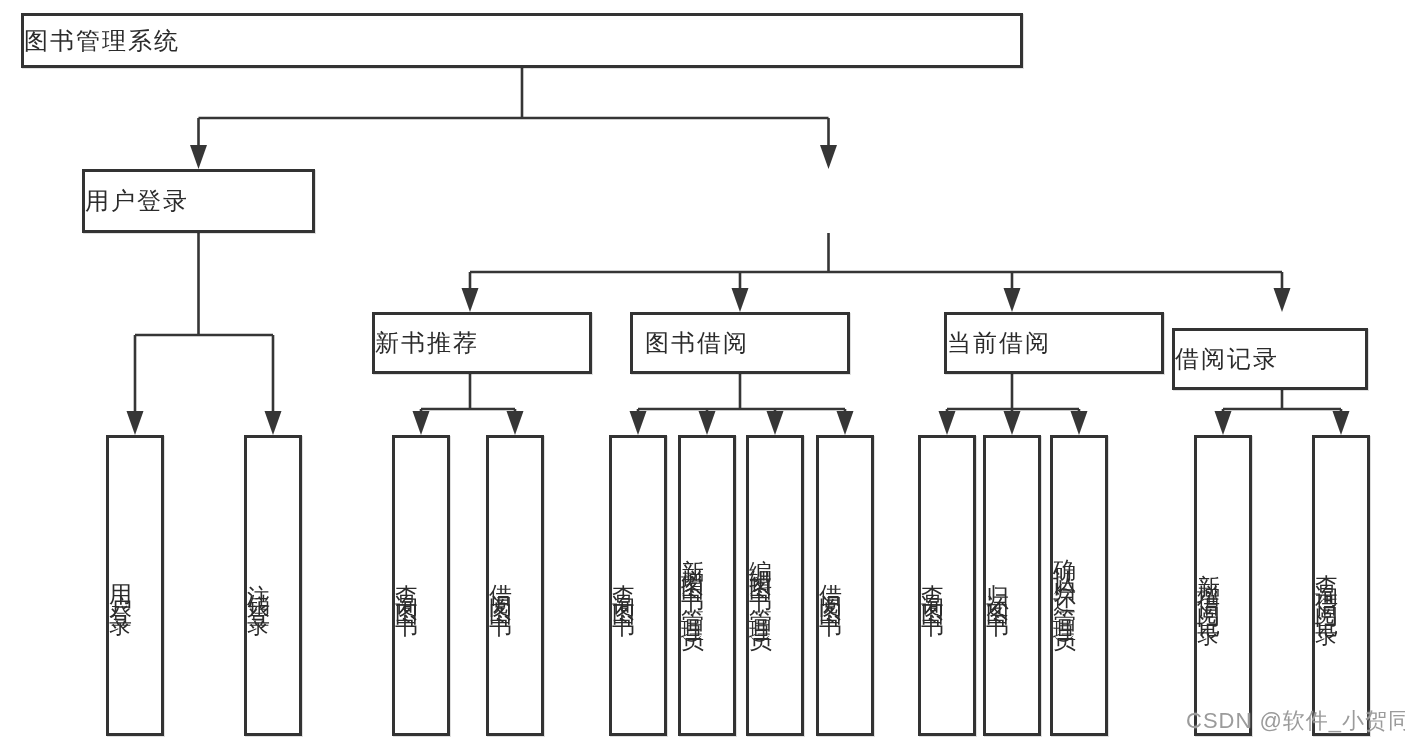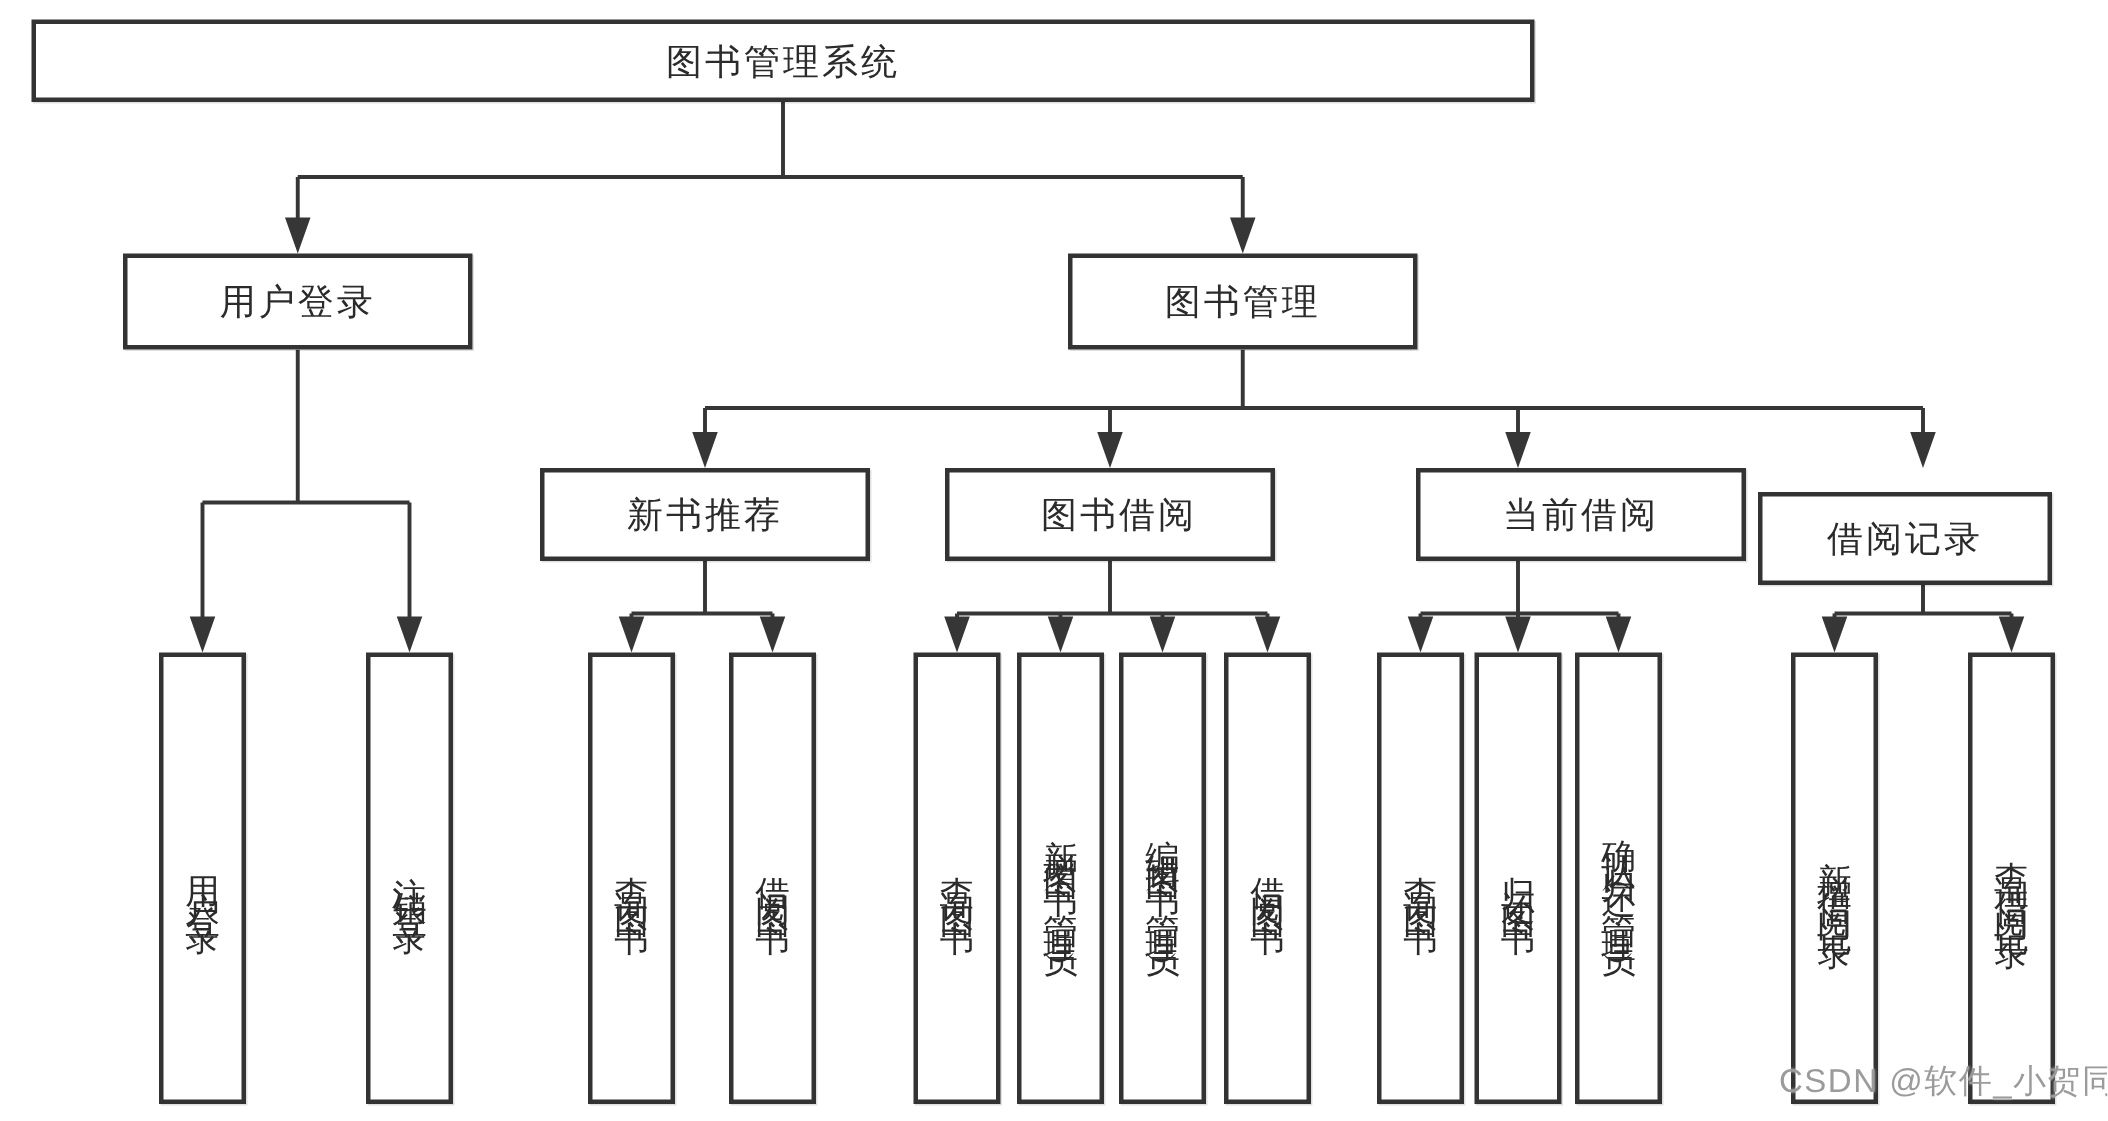--- a/index.html
+++ b/index.html
@@ -3,21 +3,21 @@
 <meta charset="utf-8">
 <style>
   html,body{margin:0;padding:0;background:#ffffff;}
   .stage{
     position:relative;width:1405px;height:747px;background:#ffffff;
     font-family:"Liberation Sans","DejaVu Sans",sans-serif;overflow:hidden;
   }
   .wires{position:absolute;left:0;top:0;width:1405px;height:747px;}
   .node{
     position:absolute;background:#ffffff;border:3px solid #333333;
-    box-sizing:border-box;display:flex;align-items:center;justify-content:center;
+    box-sizing:border-box;display:flex;align-items:center;
     color:#2b2b2b;box-shadow:1px 1px 0 rgba(0,0,0,0.12);
   }
   .node .hlabel{font-size:24px;letter-spacing:2px;white-space:nowrap;}
   .node .vlabel{
     writing-mode:vertical-rl;text-orientation:mixed;
     font-size:23px;letter-spacing:10px;line-height:1;white-space:nowrap;
   }
   .watermark{
     position:absolute;left:1186px;top:706px;font-size:22px;letter-spacing:1px;
     color:#9b9b9b;white-space:nowrap;text-shadow:0 0 2px rgba(255,255,255,0.8);
@@ -68,25 +68,22 @@
     </g>
   </svg>
 
   <div class="node" style="left:21px;top:13px;width:1002px;height:55px;">
     <span class="hlabel">图书管理系统</span>
   </div>
 
   <div class="node" style="left:82px;top:169px;width:233px;height:64px;">
     <span class="hlabel">用户登录</span>
   </div>
-  <div class="node" style="left:712px;top:169px;width:233px;height:64px;">
-    <span class="hlabel">图书管理</span>
-  </div>
 
-  <div class="node" style="left:360px;top:312px;width:220px;height:62px;">
+  <div class="node" style="left:372px;top:312px;width:220px;height:62px;">
     <span class="hlabel">新书推荐</span>
   </div>
   <div class="node" style="left:630px;top:312px;width:220px;height:62px;padding-left:12px;">
     <span class="hlabel">图书借阅</span>
   </div>
   <div class="node" style="left:902px;top:312px;width:220px;height:62px;margin-left:42px;">
     <span class="hlabel">当前借阅</span>
   </div>
   <div class="node" style="left:1172px;top:328px;width:196px;height:62px;">
     <span class="hlabel">借阅记录</span>

